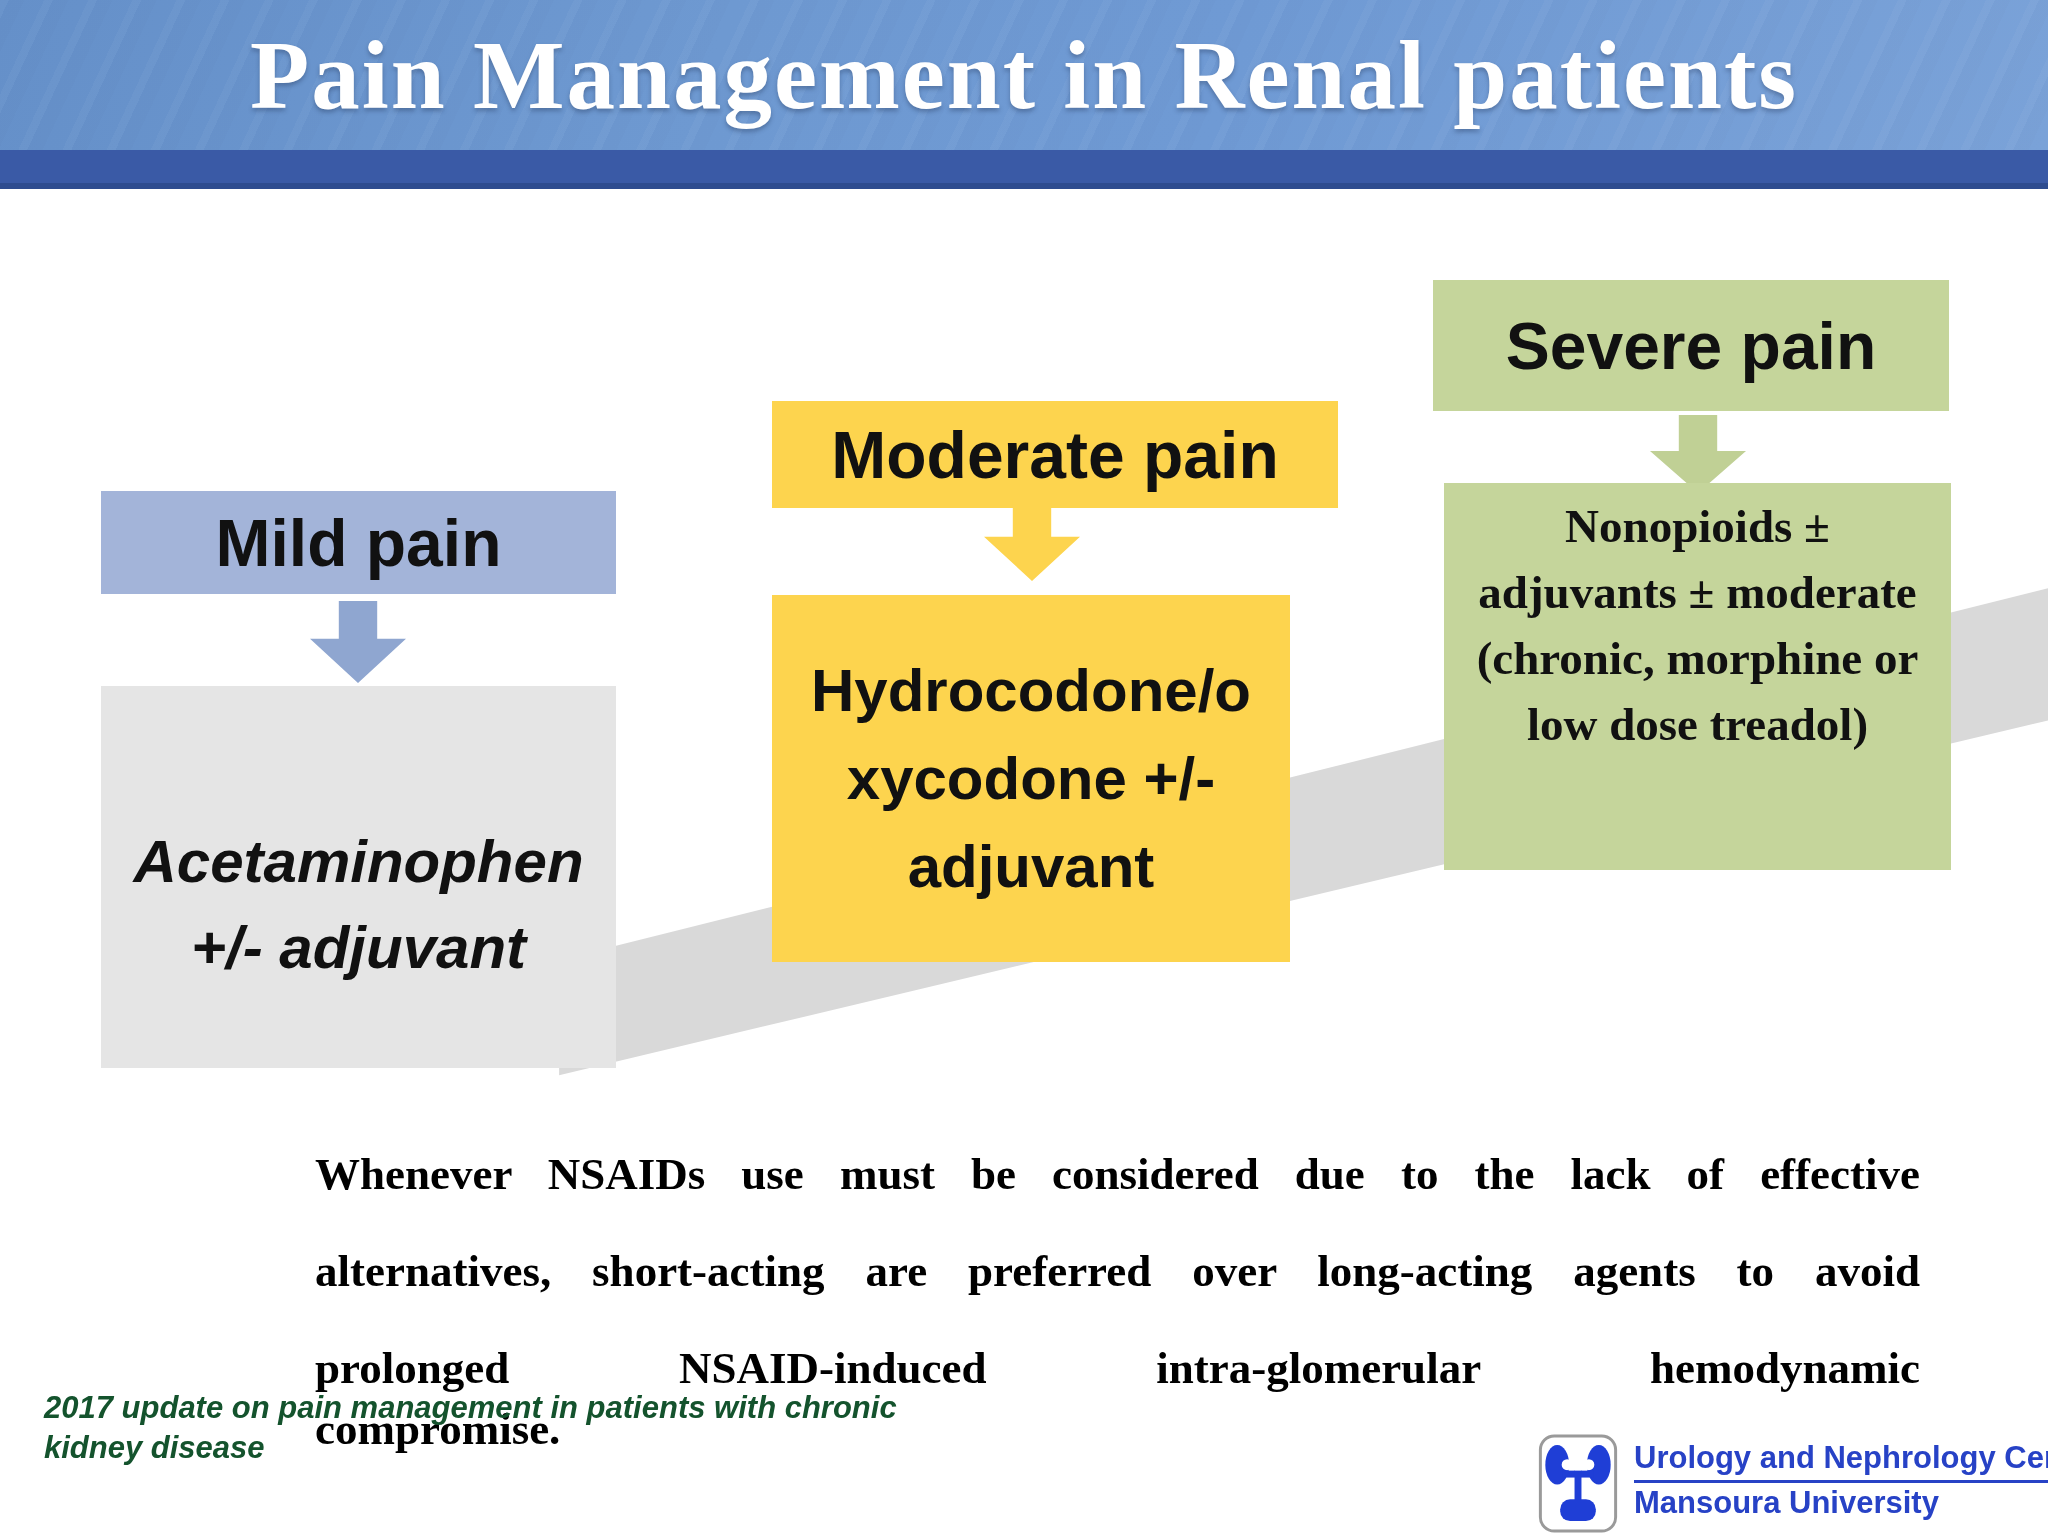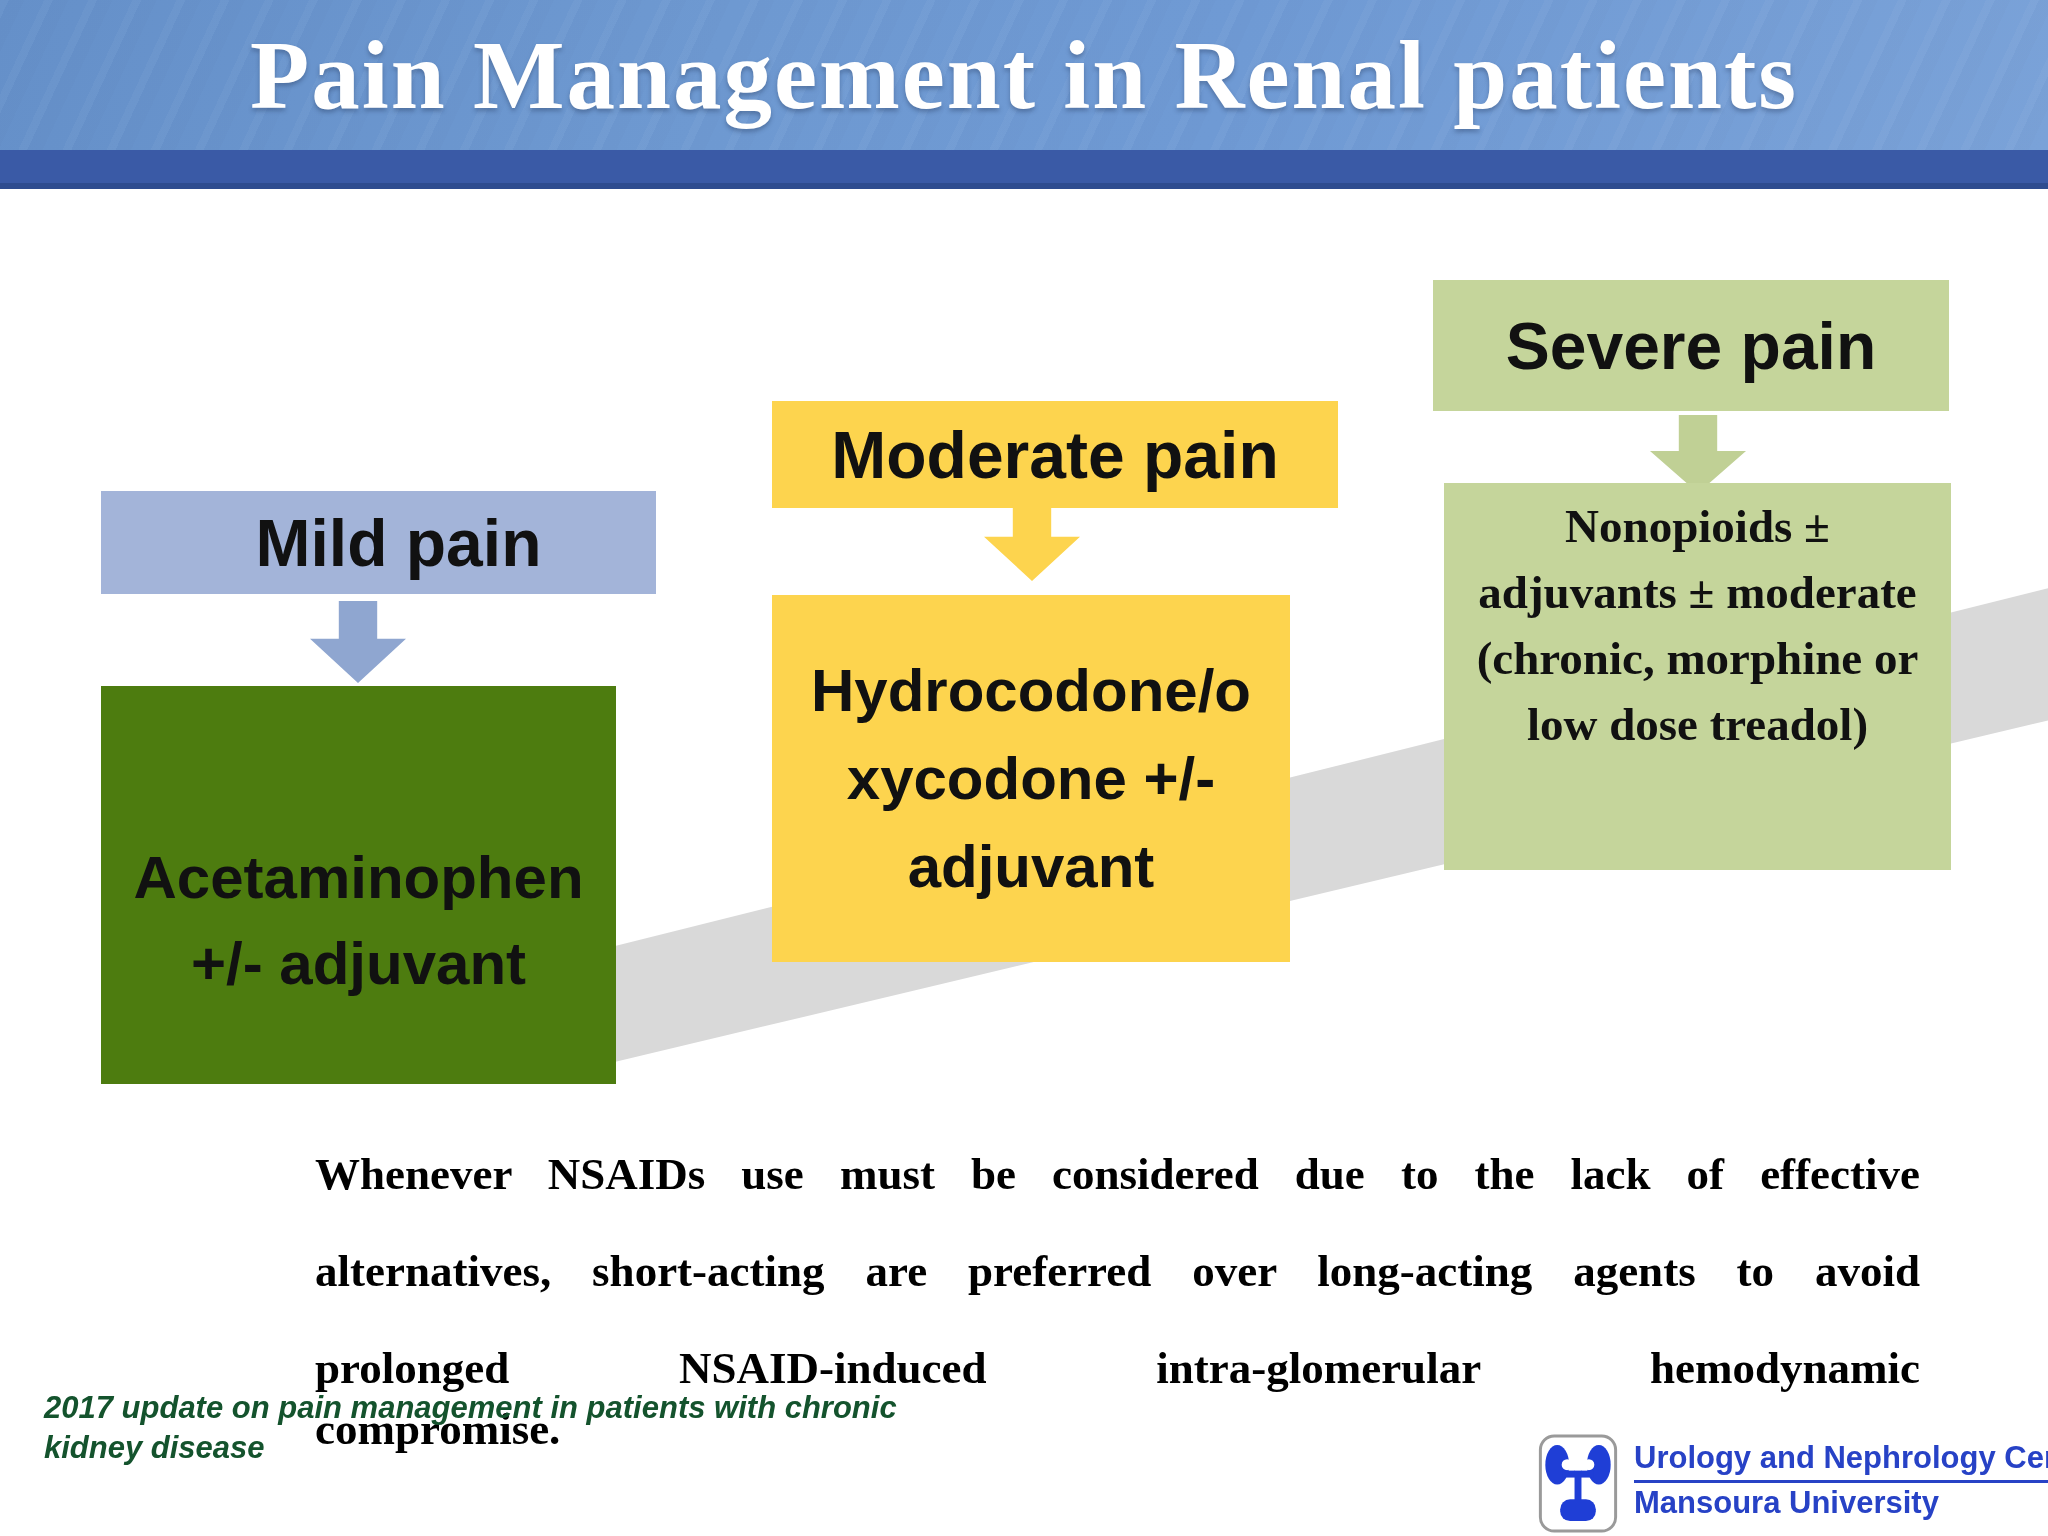--- a/index.html
+++ b/index.html
@@ -43,23 +43,23 @@
     z-index:1;
   }
 
   
   .pbox{position:absolute;display:flex;align-items:center;justify-content:center;z-index:2;}
   .pbox .lbl{font-weight:bold;color:#111111;text-align:center;}
   .down-arrow{position:absolute;z-index:2;
     clip-path:polygon(30% 0%,70% 0%,70% 46%,100% 46%,50% 100%,0% 46%,30% 46%);}
 
   
-  .mild-title   {left:101px;top:491px;width:515px;height:103px;background:#a3b4d9;padding-left:40px;}
+  .mild-title   {left:101px;top:491px;width:515px;height:103px;background:#a3b4d9;}
   .mild-arrow   {left:310px;top:601px;width:96px;height:82px;background:#8fa6d0;}
-  .mild-content {left:101px;top:686px;width:515px;height:382px;background:#4d7c0f;padding-top:16px;}
+  .mild-content {left:101px;top:686px;width:515px;height:382px;background:#e5e5e5;padding-top:0;font-style:italic;}
   .mild-title .lbl{font-size:66px;}
   .mild-content .lbl{font-size:60px;line-height:86px;transform:translateY(28px);}
 
   
   .moderate-title   {left:772px;top:385px;width:566px;height:107px;background:#fdd44e;margin-top:16px;}
   .moderate-arrow   {left:984px;top:499px;width:96px;height:82px;background:#fdd44e;}
   .moderate-content {left:772px;top:595px;width:518px;height:367px;background:#fdd44e;}
   .moderate-title .lbl{font-size:66px;}
   .moderate-content .lbl{font-size:60px;line-height:88px;}
 

